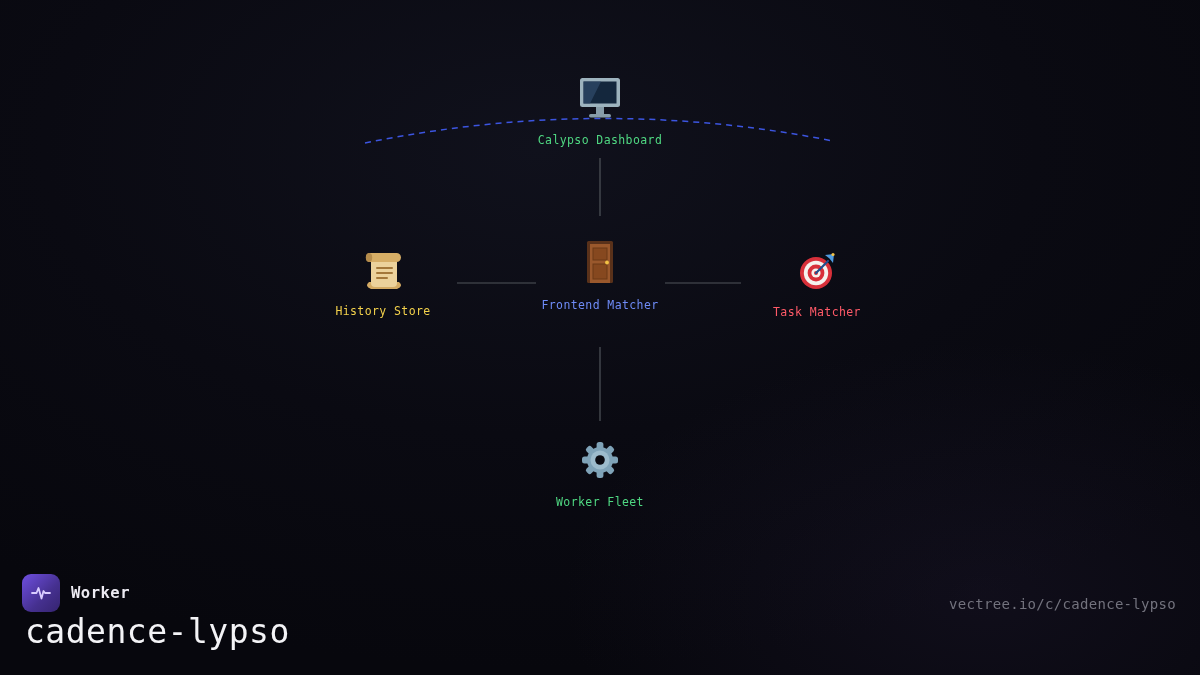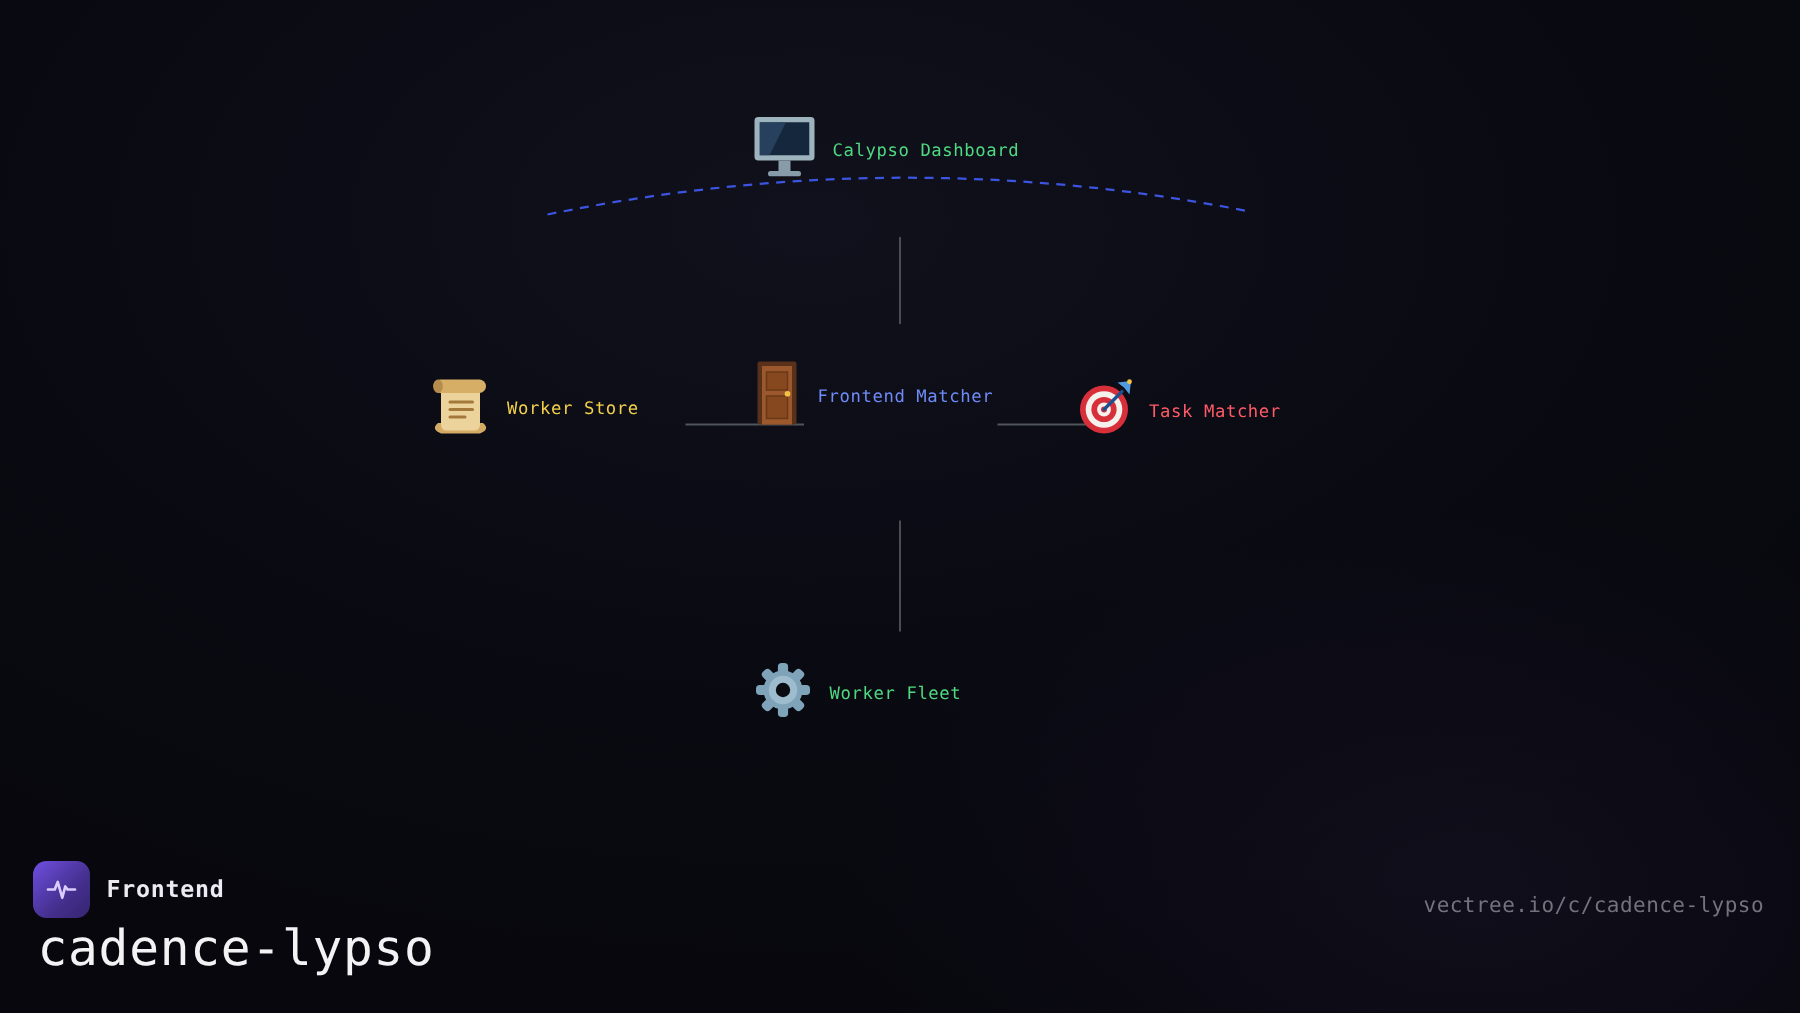--- a/index.html
+++ b/index.html
@@ -13,21 +13,21 @@
     background:
       radial-gradient(700px 420px at 82% 88%, rgba(48,38,74,0.22), rgba(0,0,0,0) 60%),
       radial-gradient(900px 520px at 45% 22%, #10111c 0%, #0a0a12 55%, #07070d 100%);
   }
   svg.edges{ position:absolute; left:0; top:0; width:1200px; height:675px; }
   svg.edges line{ stroke-width:1.2px; }
   svg.edges path.arc{ fill:none; stroke-width:1.5px; stroke-dasharray:6 5; }
 
   .node{
     position:absolute; transform:translateX(-50%);
-    display:flex; flex-direction:row; align-items:center; gap:9px;
+    display:flex; flex-direction:column; align-items:center; gap:9px;
     width:200px; text-align:right;
   }
   .node .nlabel{
     font-size:11.5px; letter-spacing:0.4px; white-space:nowrap;
   }
   #n-calypso{ left:600px; top:76px; }
   #n-frontend{ left:600px; top:239px; }
   #n-history{ left:383px; top:249px; }
   #n-task{ left:817px; top:252px; }
   #n-worker{ left:600px; top:438px; }
@@ -99,21 +99,21 @@
         <path d="M11 9 h26 v25 q0 4 -4 4 h-18 q-4 0 -4 -4 z" fill="#ecd29b"></path>
         <rect x="6" y="4" width="35" height="9" rx="4.5" fill="#d7ae66"></rect>
         <ellipse cx="9" cy="8.5" rx="3.2" ry="4.5" fill="#b58c4c"></ellipse>
         <g stroke="#a4783a" stroke-width="2" stroke-linecap="round">
           <line x1="17" y1="19" x2="32" y2="19"></line>
           <line x1="17" y1="24" x2="32" y2="24"></line>
           <line x1="17" y1="29" x2="27" y2="29"></line>
         </g>
       </svg>
     </span>
-    <span class="nlabel" style="color: rgb(242, 208, 75);">Worker Store</span>
+    <span class="nlabel" style="color: rgb(242, 208, 75);">History Store</span>
   </div>
 
   <div class="node" id="n-worker">
     <span class="icon">
       <svg width="44" height="44" viewBox="0 0 44 44">
         <g fill="#7fa3b8">
           <rect x="18.6" y="4" width="6.8" height="36" rx="2.5"></rect>
           <rect x="18.6" y="4" width="6.8" height="36" rx="2.5" transform="rotate(45 22 22)"></rect>
           <rect x="18.6" y="4" width="6.8" height="36" rx="2.5" transform="rotate(90 22 22)"></rect>
           <rect x="18.6" y="4" width="6.8" height="36" rx="2.5" transform="rotate(135 22 22)"></rect>
@@ -141,20 +141,20 @@
     </span>
     <span class="nlabel" style="color: rgb(255, 90, 104);">Task Matcher</span>
   </div>
 
   <div class="brand-row">
     <span class="logo">
       <svg width="24" height="24" viewBox="0 0 24 24">
         <polyline points="3,12 7.5,12 9.5,7 12.5,17.5 14.5,10 16,12 21,12" fill="none" stroke="#d9ccff" stroke-width="1.8" stroke-linecap="round" stroke-linejoin="round"></polyline>
       </svg>
     </span>
-    <span class="brand-name">Frontend</span>
+    <span class="brand-name">Worker</span>
   </div>
 
   <div class="project-title">cadence-lypso</div>
 
   <div class="project-url">vectree.io/c/cadence-lypso</div>
 
 </div>
 
 </body></html>

